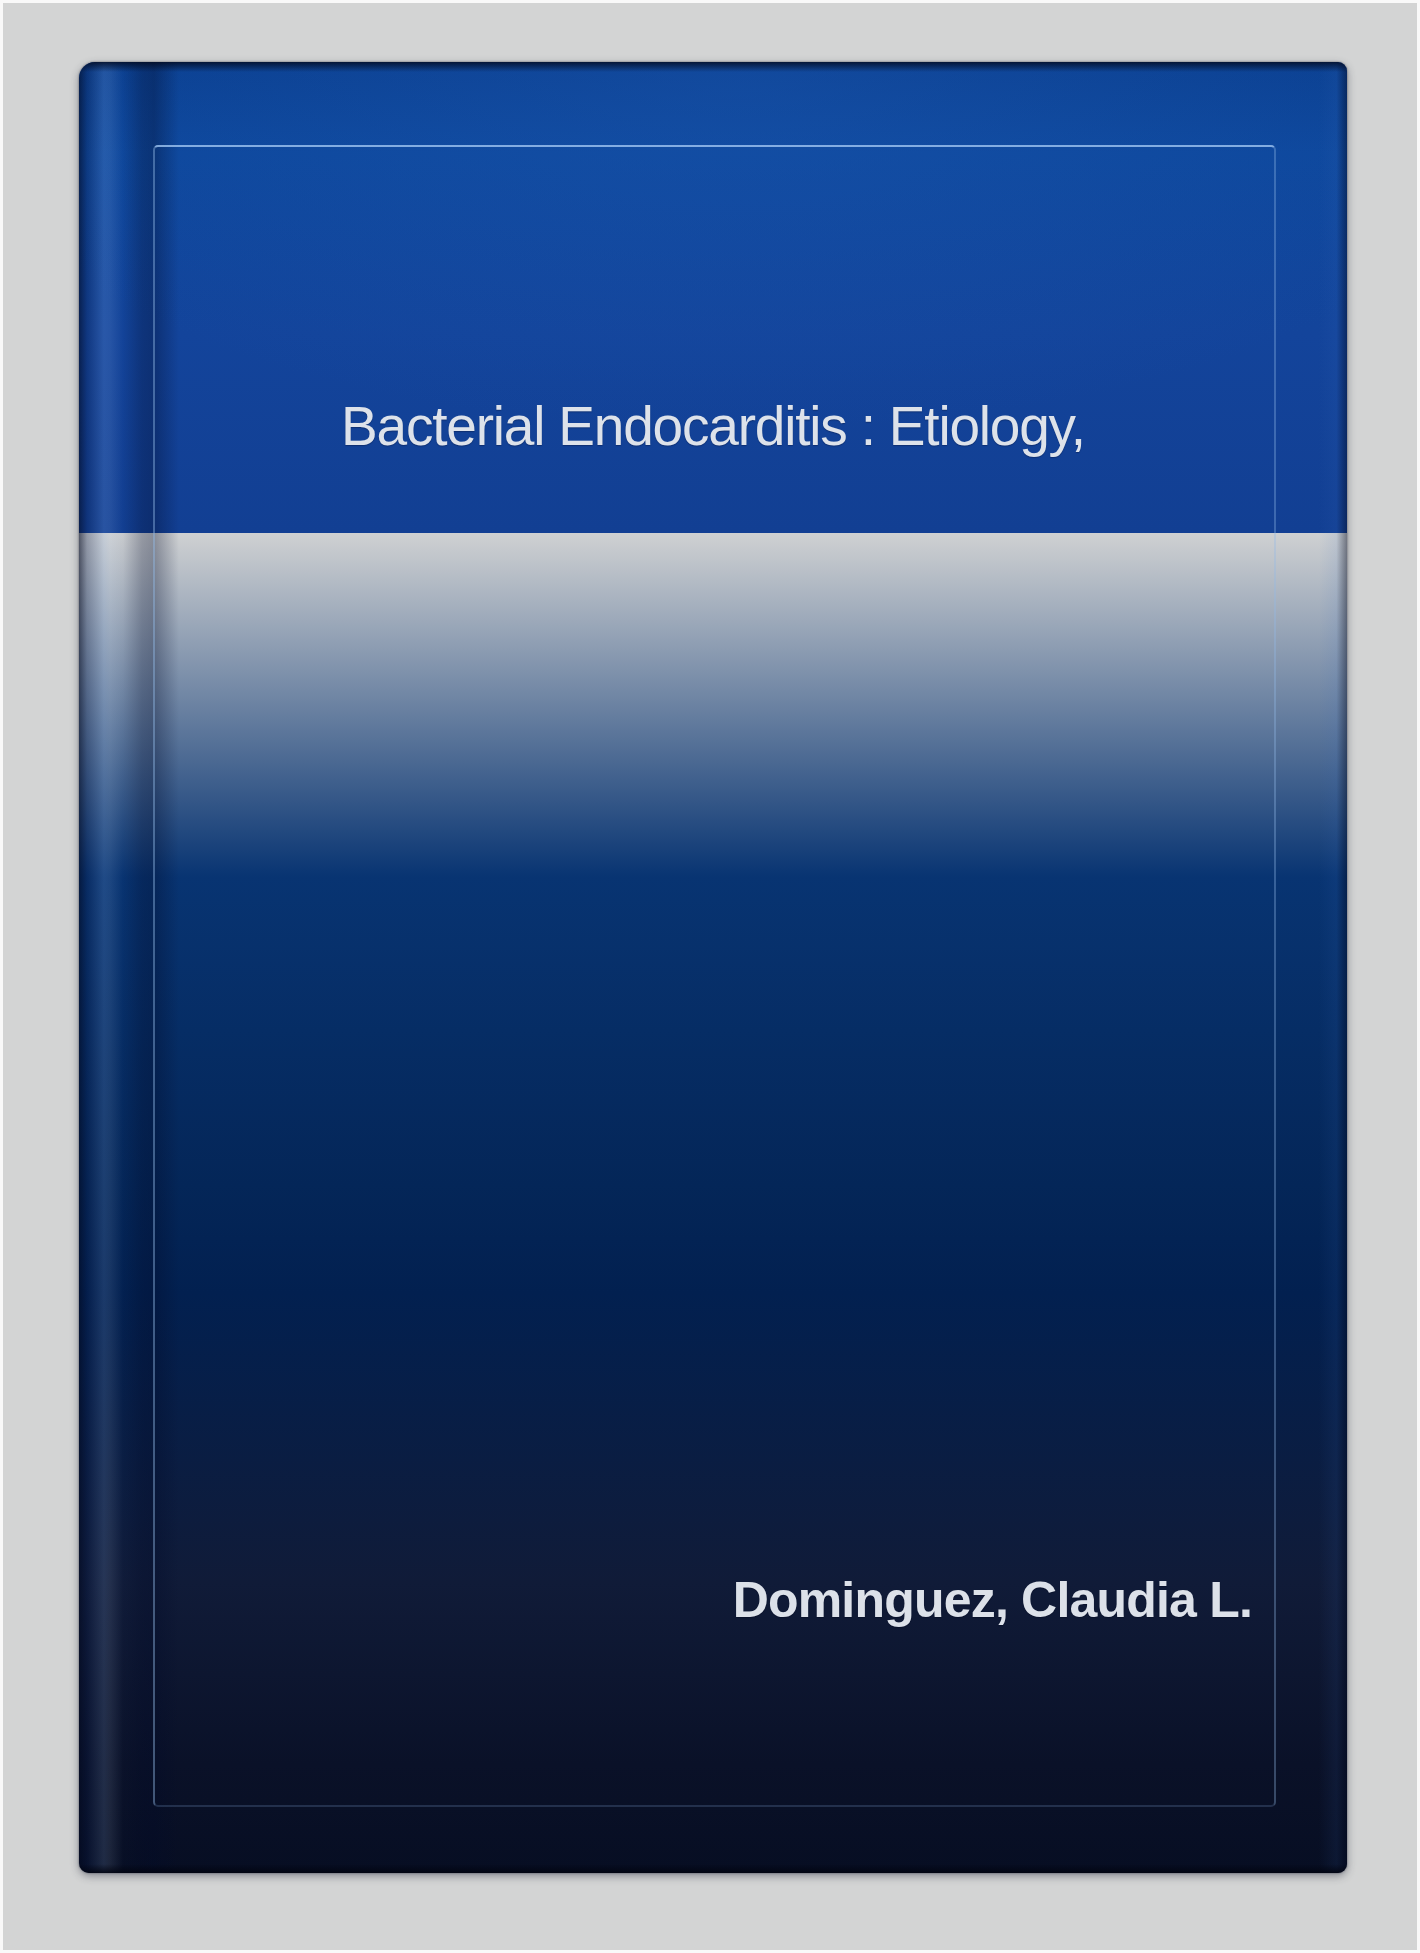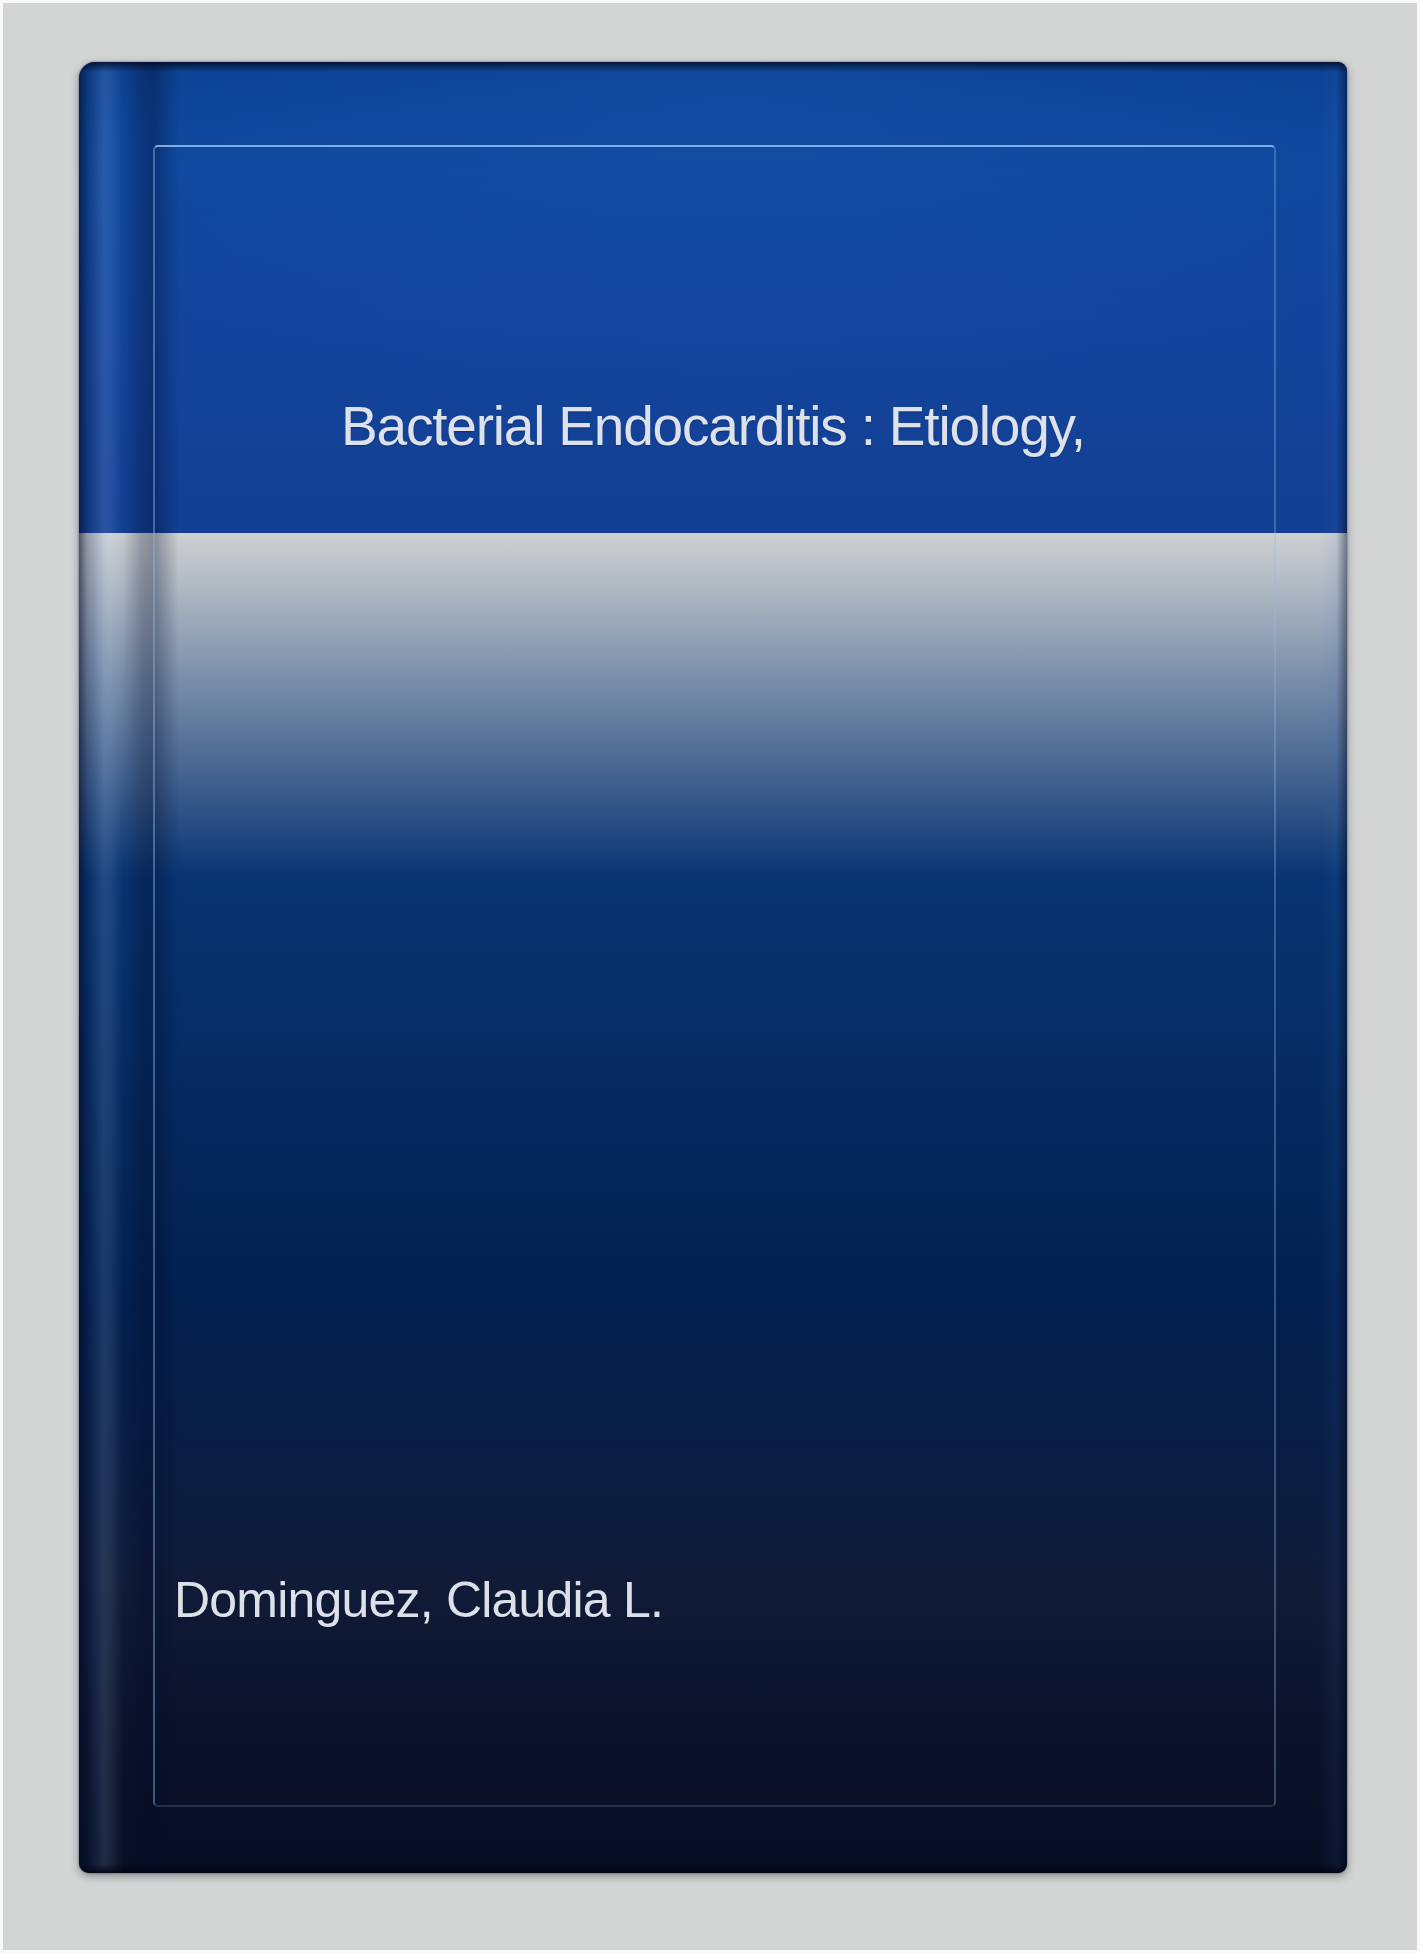--- a/index.html
+++ b/index.html
@@ -113,25 +113,25 @@
     line-height: 69px;
     font-weight: 400;
     letter-spacing: -1.2px;
     text-shadow: 0 1px 1px rgba(5,15,45,0.35);
   }
   .author-line {
     position: absolute;
     left: 95px;
     right: 95px;
     top: 1508px;
-    text-align: left;
+    text-align: right;
     color: #dce1e9;
     font-size: 50px;
     line-height: 60px;
-    font-weight: 400;
+    font-weight: 700;
     letter-spacing: -0.8px;
     text-shadow: 0 1px 1px rgba(3,8,30,0.4);
   }
 </style>
 </head>
 <body>
 
 <div class="stage">
   <div class="book">
     <div class="cover-sheen"></div>

